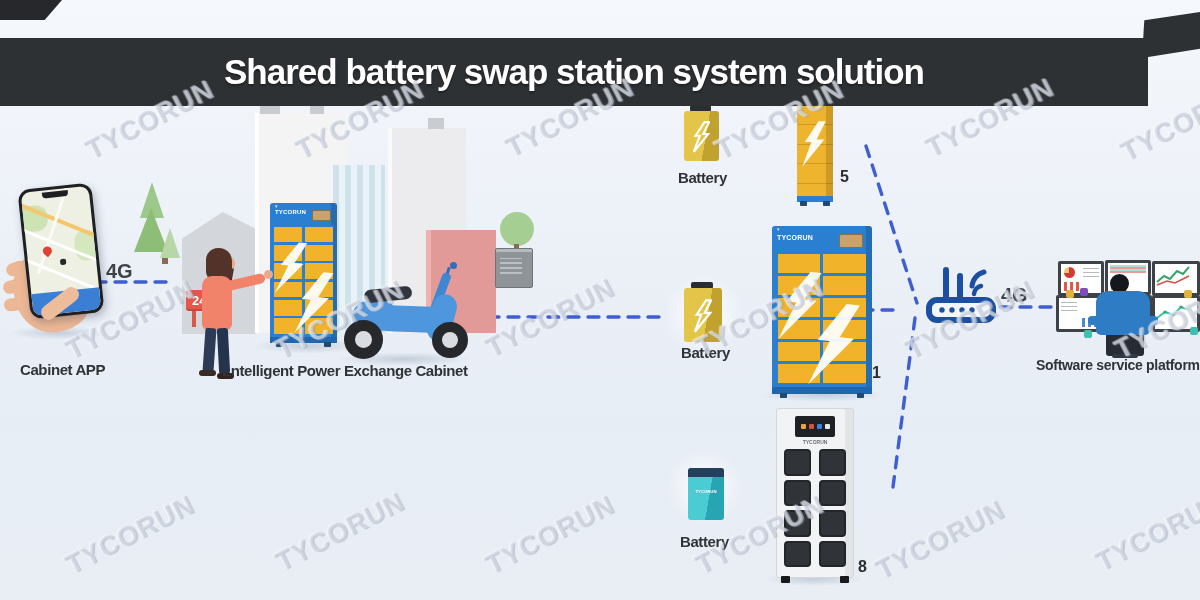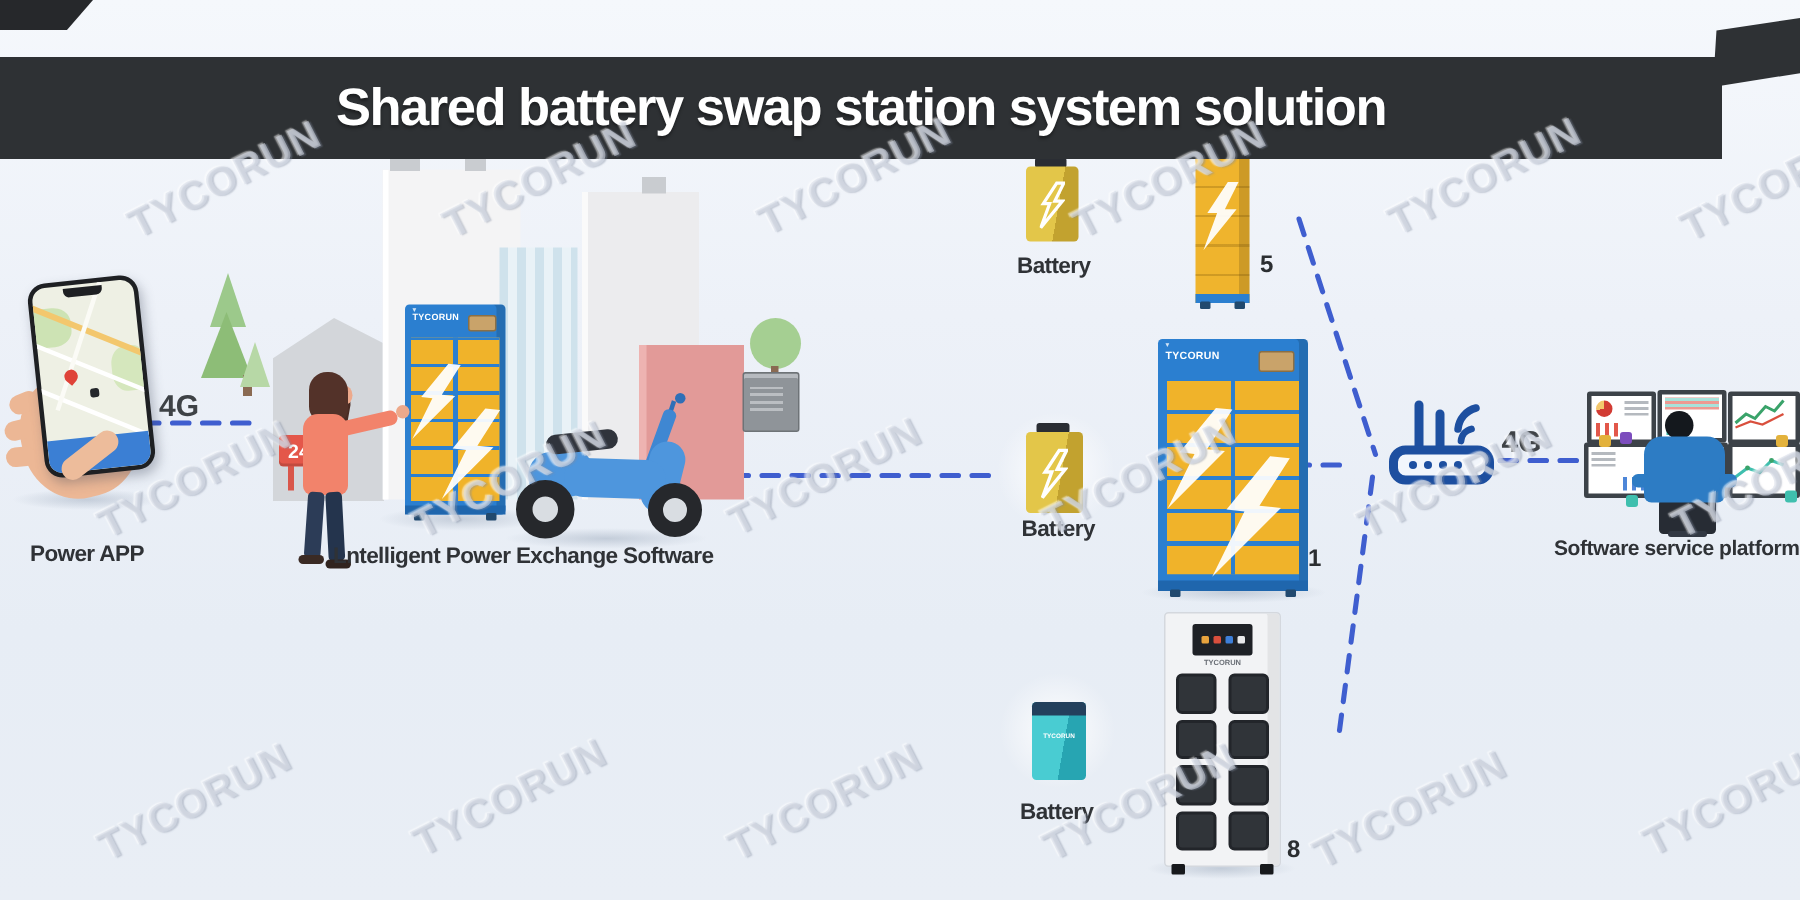--- a/index.html
+++ b/index.html
@@ -206,21 +206,21 @@
       <div class="map-road-w3"></div>
       <div class="map-pin"></div>
       <div class="map-dot"></div>
       <div class="phone-bottombar">
         <div class="phone-bottomring"></div>
       </div>
       <div class="phone-notch"></div>
     </div>
   </div>
   <div class="abs hand-thumb"></div>
-  <div class="abs lbl" style="left:20px;top:361px;font-size:15px;">Power APP</div>
+  <div class="abs lbl" style="left:20px;top:361px;font-size:15px;">Cabinet APP</div>
   <div class="abs net-lbl" style="left:106px;top:260px;">4G</div>
 
   <div class="abs tree-tri" style="left:140px;top:182px;border-left:12px solid transparent;border-right:12px solid transparent;border-bottom:36px solid #9cc98b;"></div>
   <div class="abs tree-tri" style="left:134px;top:208px;border-left:17px solid transparent;border-right:17px solid transparent;border-bottom:44px solid #8dbd77;"></div>
   <div class="abs trunk" style="left:162px;top:250px;width:6px;height:14px;"></div>
   <div class="abs tree-tri" style="left:160px;top:228px;border-left:10px solid transparent;border-right:10px solid transparent;border-bottom:30px solid #b7d8a6;"></div>
 
   <div class="abs bld win-sm" style="left:182px;top:212px;width:74px;height:122px;background:#d3d6da;clip-path:polygon(0 22%,55% 0,100% 14%,100% 100%,0 100%);"></div>
   <div class="abs bld win-lg" style="left:255px;top:113px;width:92px;height:220px;background:#f4f4f5;box-shadow:inset 4px 0 0 #ffffff;"></div>
   <div class="abs bld" style="left:260px;top:102px;width:20px;height:12px;background:#c9ccd0;"></div>
@@ -276,21 +276,21 @@
     <div class="s-shield"></div>
     <div class="s-rear"></div>
     <div class="s-mid"></div>
     <div class="s-seat"></div>
     <div class="s-wheel front"></div>
     <div class="s-wheel rear"></div>
   </div>
 
   <div class="abs module"></div>
 
-  <div class="abs lbl" style="left:222px;top:362px;font-size:15px;">Lntelligent Power Exchange Software</div>
+  <div class="abs lbl" style="left:222px;top:362px;font-size:15px;">Lntelligent Power Exchange Cabinet</div>
 
   <div class="abs batt" style="left:684px;top:105px;width:35px;height:56px;">
     <div class="batt-cap"></div>
     <div class="batt-body-y"></div>
     <svg class="bolt" style="left:9px;top:14px;width:17px;height:36px;" viewBox="0 0 40 70">
         <path d="M27 0 L6 32 H16 L2 70 L36 28 H24 L38 0 Z" fill="none" stroke="#fff" stroke-width="5"></path>
       </svg>
   </div>
   <div class="abs lbl" style="left:678px;top:169px;font-size:15px;">Battery</div>
 

